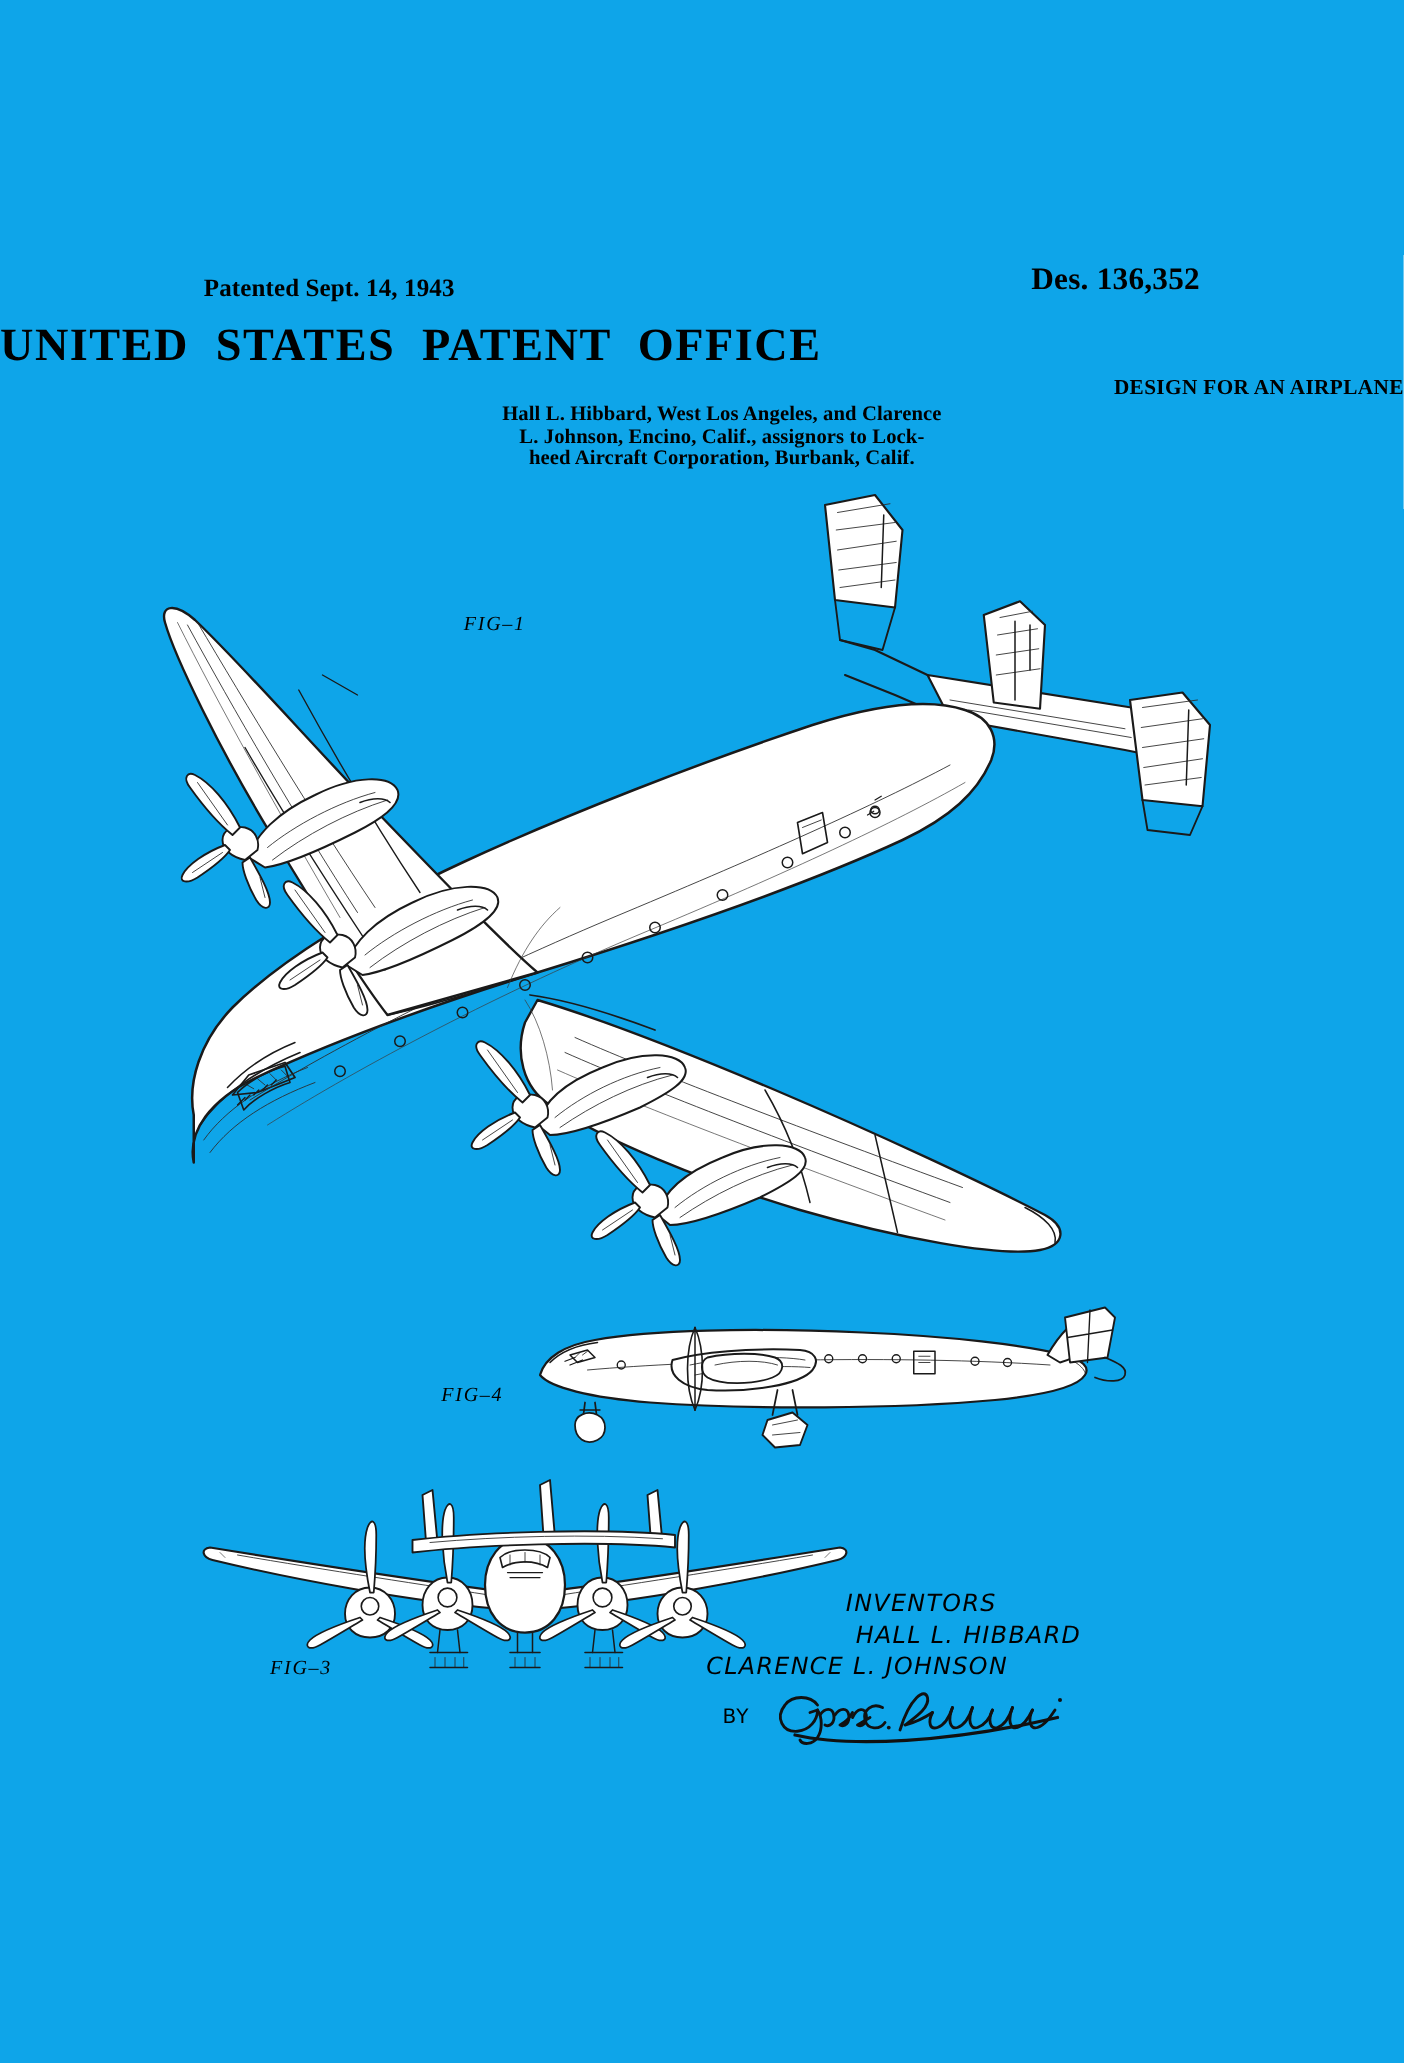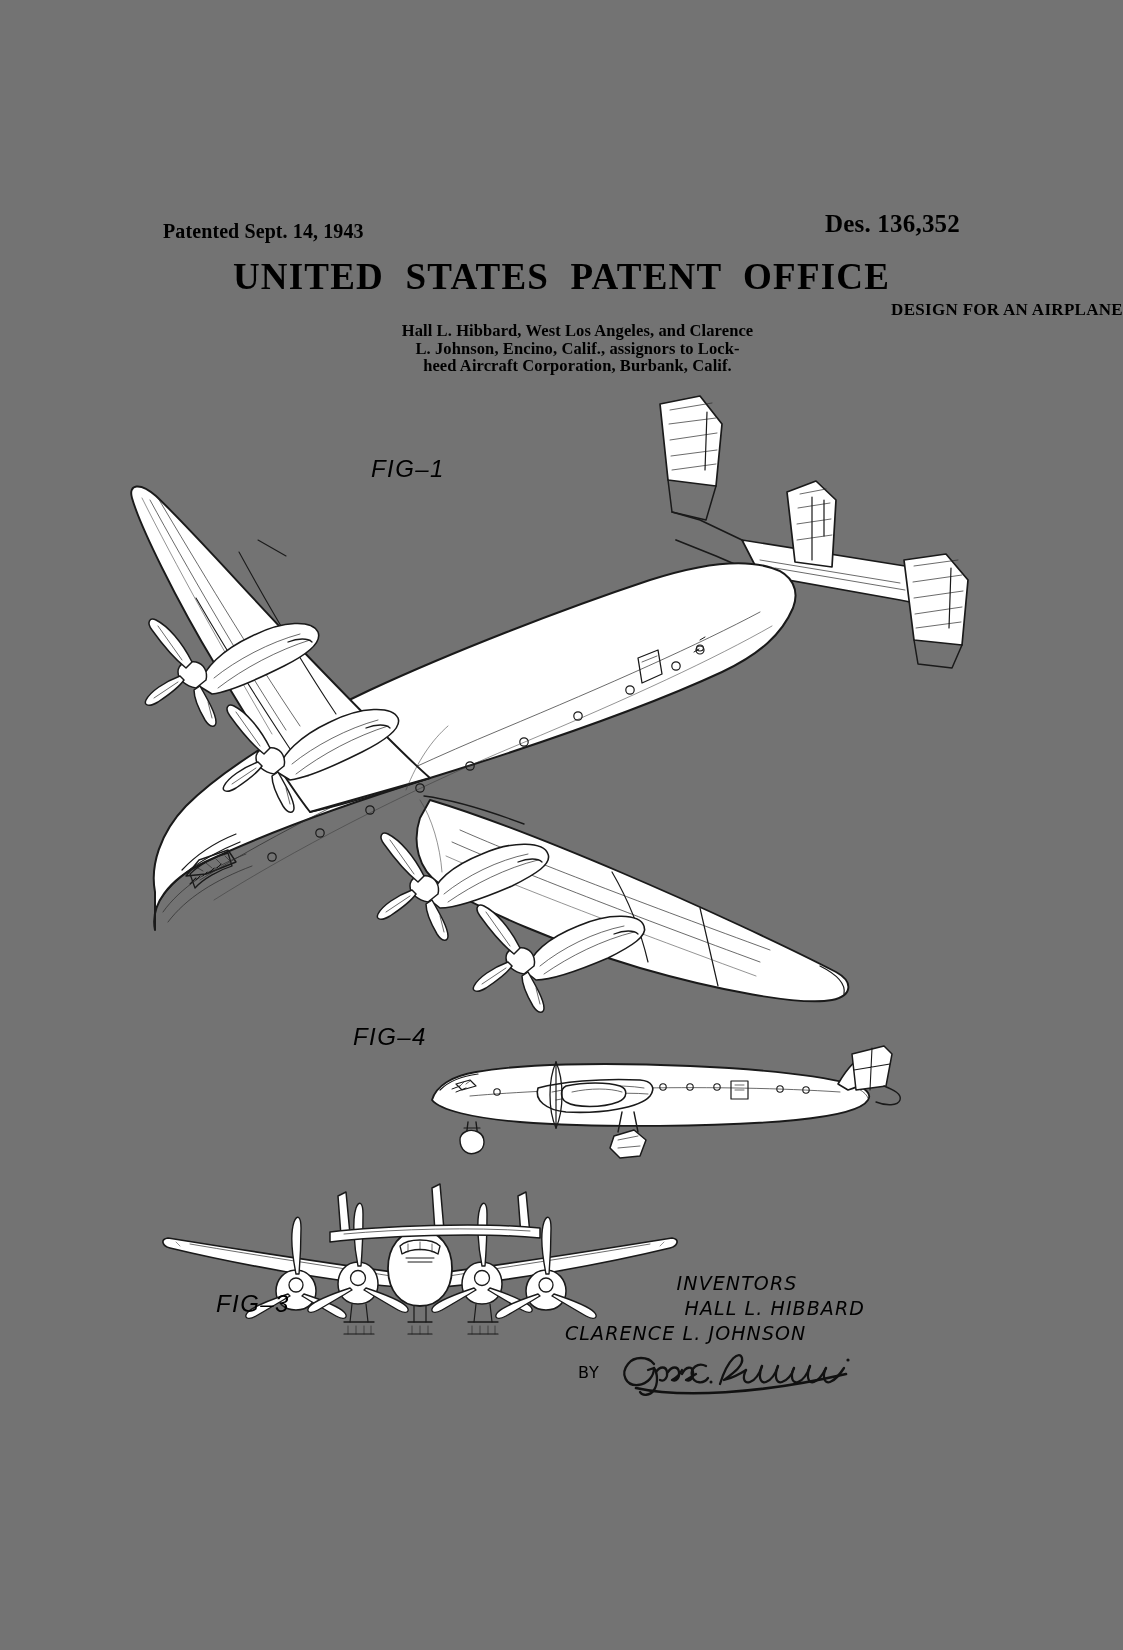--- a/index.html
+++ b/index.html
@@ -12,21 +12,21 @@
     height: 1650px;
     position: relative;
     font-family: "Liberation Serif", serif;
     color: #000000;
     overflow: hidden;
   }
 
   #page {
     position: absolute;
     inset: 0;
-    background: #737373;
+    background: #0ea5e9;
   }
 
   
   .hdr-row {
     position: absolute;
     top: 218px;
     left: 163px;
     width: 797px;
     height: 34px;
   }
@@ -48,21 +48,20 @@
     font-weight: bold;
     font-size: 25px;
     letter-spacing: 0.2px;
     white-space: nowrap;
   }
   .office-title {
     position: absolute;
     top: 255px;
     left: 0;
     width: 1123px;
-    text-align: center;
     font-family: "Liberation Serif", serif;
     font-weight: bold;
     font-size: 37px;
     letter-spacing: 1.2px;
     word-spacing: 11px;
     white-space: nowrap;
   }
   .design-title {
     position: absolute;
     top: 300px;
@@ -85,28 +84,29 @@
     font-size: 16.5px;
     line-height: 17.5px;
     letter-spacing: 0.1px;
     padding-left: 16px;
   }
   .assignee div { white-space: nowrap; }
 
   
   .figlabel {
     position: absolute;
-    font-family: Liberation Sans, sans-serif;
+    font-family: Liberation Serif, serif;
     font-style: italic;
-    font-size: 24px;
+    font-size: 16px;
     letter-spacing: 1.4px;
     white-space: nowrap;
+    margin-top: 36px;
   }
   #fig1-label { top: 455px; left: 371px; }
-  #fig4-label { top: 1023px; left: 353px; }
+  #fig4-label { top: 1072px; left: 353px; }
   #fig3-label { top: 1290px; left: 216px; }
 
   
   .sig-block {
     position: absolute;
     top: 1271px;
     left: 565px;
     width: 300px;
     font-family: "DejaVu Sans", sans-serif;
     font-style: italic;

